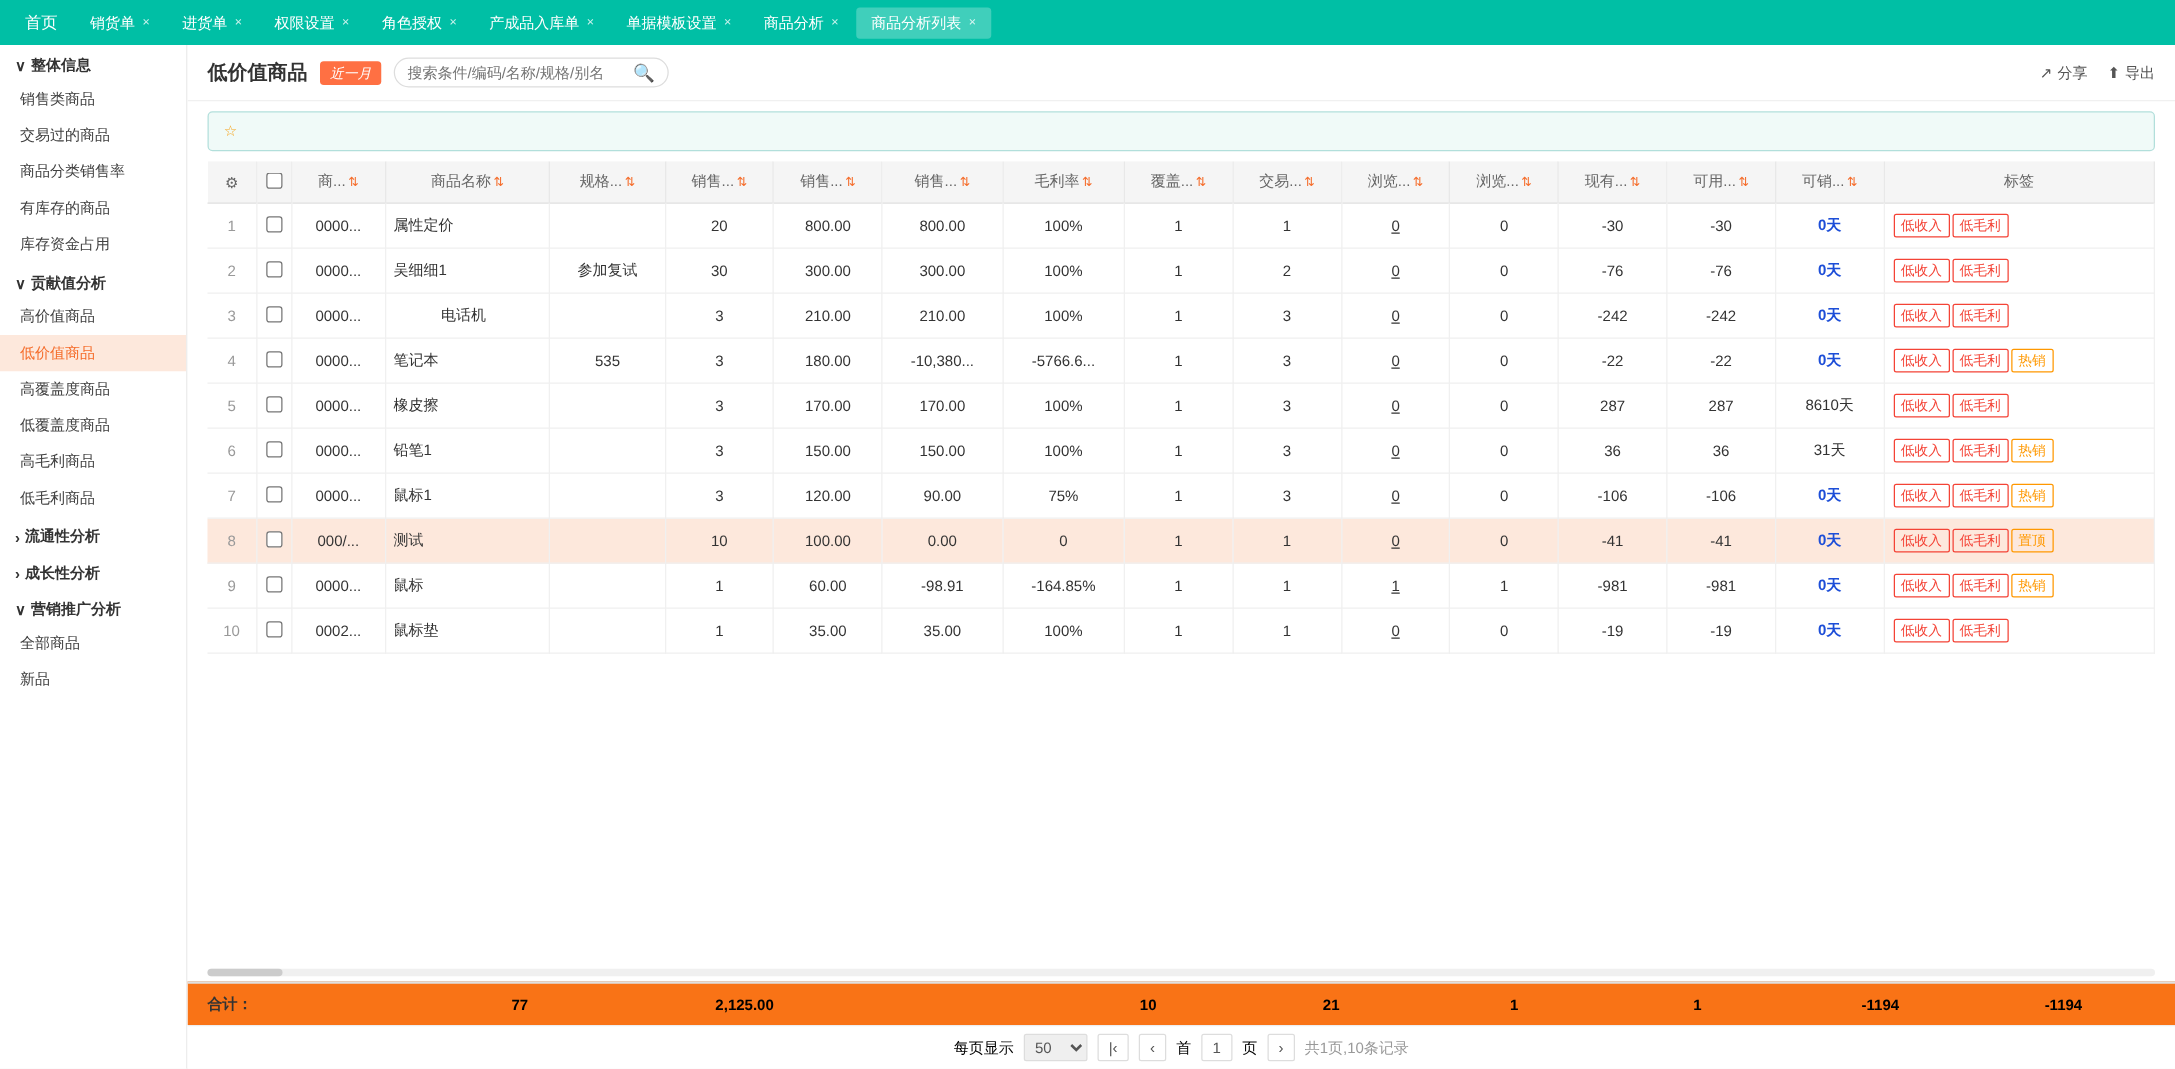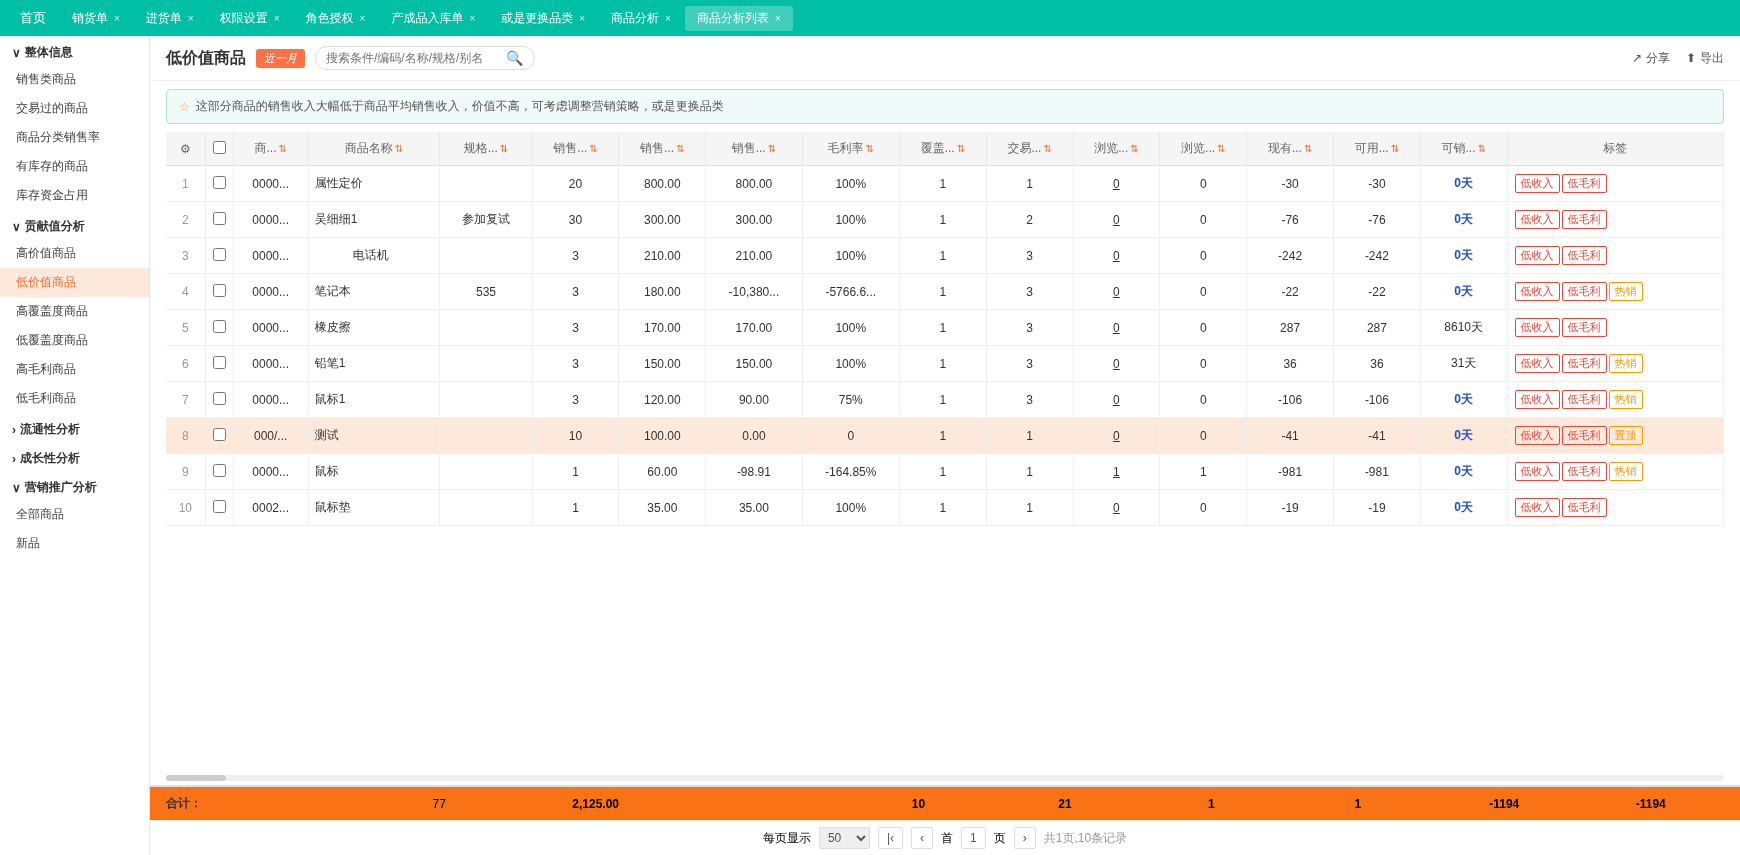--- a/index.html
+++ b/index.html
@@ -257,21 +257,21 @@
   </div>
   <div class="nav-item">
     <span>角色授权</span>
     <span class="nav-close">×</span>
   </div>
   <div class="nav-item">
     <span>产成品入库单</span>
     <span class="nav-close">×</span>
   </div>
   <div class="nav-item">
-    <span>或是更换品类</span>
+    <span>单据模板设置</span>
     <span class="nav-close">×</span>
   </div>
   <div class="nav-item">
     <span>商品分析</span>
     <span class="nav-close">×</span>
   </div>
   <div class="nav-item active">
     <span>商品分析列表</span>
     <span class="nav-close">×</span>
   </div>
@@ -335,21 +335,20 @@
         </div>
         <div class="action-btn">
           <span>⬆</span>
           <span>导出</span>
         </div>
       </div>
     </div>
 
     <div class="info-bar">
       <span class="info-icon">☆</span>
-      <span>这部分商品的销售收入大幅低于商品平均销售收入，价值不高，可考虑调整营销策略，或是更换品类</span>
     </div>
 
     <div class="table-container">
       <table>
         <thead>
           <tr>
             <th><span class="gear-icon">⚙</span></th>
             <th class="checkbox-col"><input type="checkbox" style=""></th>
             <th><span>商...</span><span class="sort-icon">⇅</span></th>
             <th><span>商品名称</span><span class="sort-icon">⇅</span></th>
@@ -564,21 +563,21 @@
       </table>
     </div>
 
     <div class="scrollbar-track">
       <div class="scrollbar-thumb"></div>
     </div>
 
     <div class="table-footer">
       <span class="footer-total-label">合计：</span>
       <div style="flex:1; display:flex; align-items:center; justify-content:space-around;">
-        <span style="min-width:60px;text-align:center;font-weight:normal;">77</span>
+        <span style="min-width:60px;font-weight:bold;">77</span>
         <span style="min-width:80px;text-align:center;font-weight:bold;">2,125.00</span>
         <span style="min-width:80px;"></span>
         <span style="min-width:60px;text-align:center;font-weight:bold;">10</span>
         <span style="min-width:60px;text-align:center;font-weight:bold;">21</span>
         <span style="min-width:60px;text-align:center;font-weight:bold;">1</span>
         <span style="min-width:60px;text-align:center;font-weight:bold;">1</span>
         <span style="min-width:60px;text-align:center;font-weight:bold;">-1194</span>
         <span style="min-width:60px;text-align:center;font-weight:bold;">-1194</span>
       </div>
     </div>

